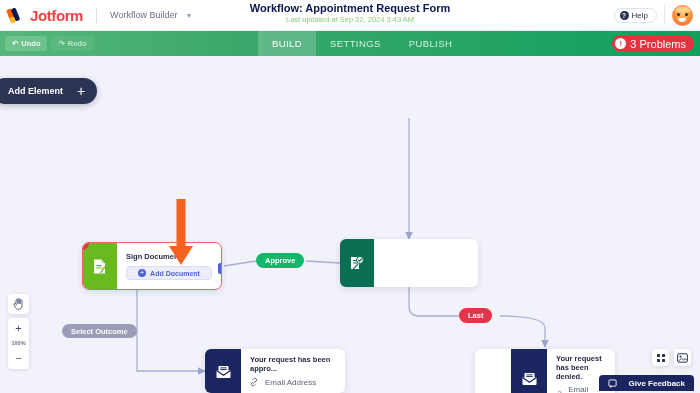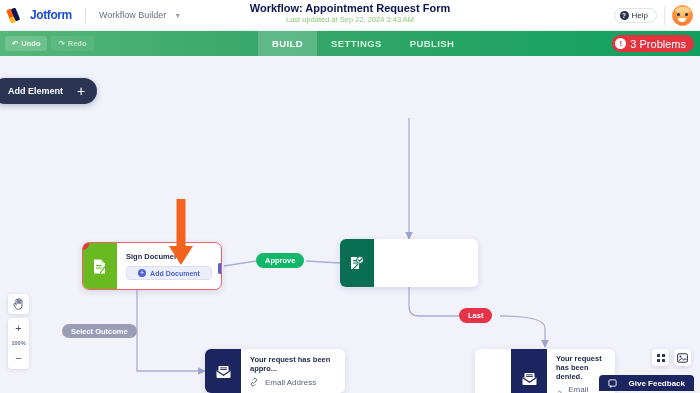--- a/index.html
+++ b/index.html
@@ -17,21 +17,21 @@
     border-bottom:1px solid #eceef5; z-index:40;
   }
   .brand { display:flex; align-items:center; padding-left:8px; gap:5px; }
   .jf-logo { width:17px; height:17px; position:relative; }
   .jf-logo i {
     position:absolute; display:block; border-radius:1.5px;
   }
   .jf-logo i.a { width:5px; height:11px; background:#ff6100; left:0px; top:2px; transform:rotate(-22deg); }
   .jf-logo i.b { width:5px; height:13px; background:#0a1551; left:5px; top:1px; transform:rotate(-22deg); }
   .jf-logo i.c { width:5px; height:6px; background:#ffb629; left:1.5px; top:10px; transform:rotate(-22deg); }
-  .brand-name { font-size:12px; font-weight:bold; color:#1d4ed8; letter-spacing:-0.4px; }
+  .brand-name { font-size:15px; font-weight:bold; color:#ef4444; letter-spacing:-0.4px; }
   .brand-div { width:1px; height:15px; background:#dcdfe8; margin:0 8px; }
   .brand-sub { font-size:9px; color:#6a6f85; }
   .caret { display:inline-block; margin-left:3px; color:#9aa0b5; font-size:7px; }
 
   .title-wrap {
     position:absolute; left:0; right:0; top:2px; text-align:center;
     pointer-events:none;
   }
   .wf-title { font-size:11px; font-weight:bold; color:#0a1551; }
   .wf-sub { font-size:7.5px; color:#8fc97a; margin-top:1px; }
@@ -66,21 +66,21 @@
   .udr { display:flex; gap:4px; padding-left:5px; }
   .udr .b {
     display:flex;align-items:center;gap:3px;
     font-size:7.5px;font-weight:bold;color:#e9f7ee;
     background:rgba(255,255,255,0.17); border-radius:3px; padding:3px 7px;
   }
   .udr .b.dim { color:#bfe3cd; background:rgba(255,255,255,0.07); }
   .tabs { position:absolute; left:258px; top:0; display:flex; height:25px; }
   .tab {
     height:25px; display:flex; align-items:center; padding:4px 14px;
-    font-size:9.5px; font-weight:bold; color:#d7f0e0; letter-spacing:0.4px;
+    font-size:9.5px; font-weight:normal; color:#d7f0e0; letter-spacing:0.4px;
   }
   .tab.active { background:rgba(255,255,255,0.2); color:#fff; }
   .problems {
     margin-left:auto; margin-right:6px;
     display:flex;align-items:center;gap:4px;
     background:#e5343f; border-radius:10px; padding:2.5px 8px 2.5px 3px;
   }
   .problems .ic {
     width:11px;height:11px;border-radius:50%;background:#fff;color:#e5343f;
     font-size:8px;font-weight:bold;display:flex;align-items:center;justify-content:center;

